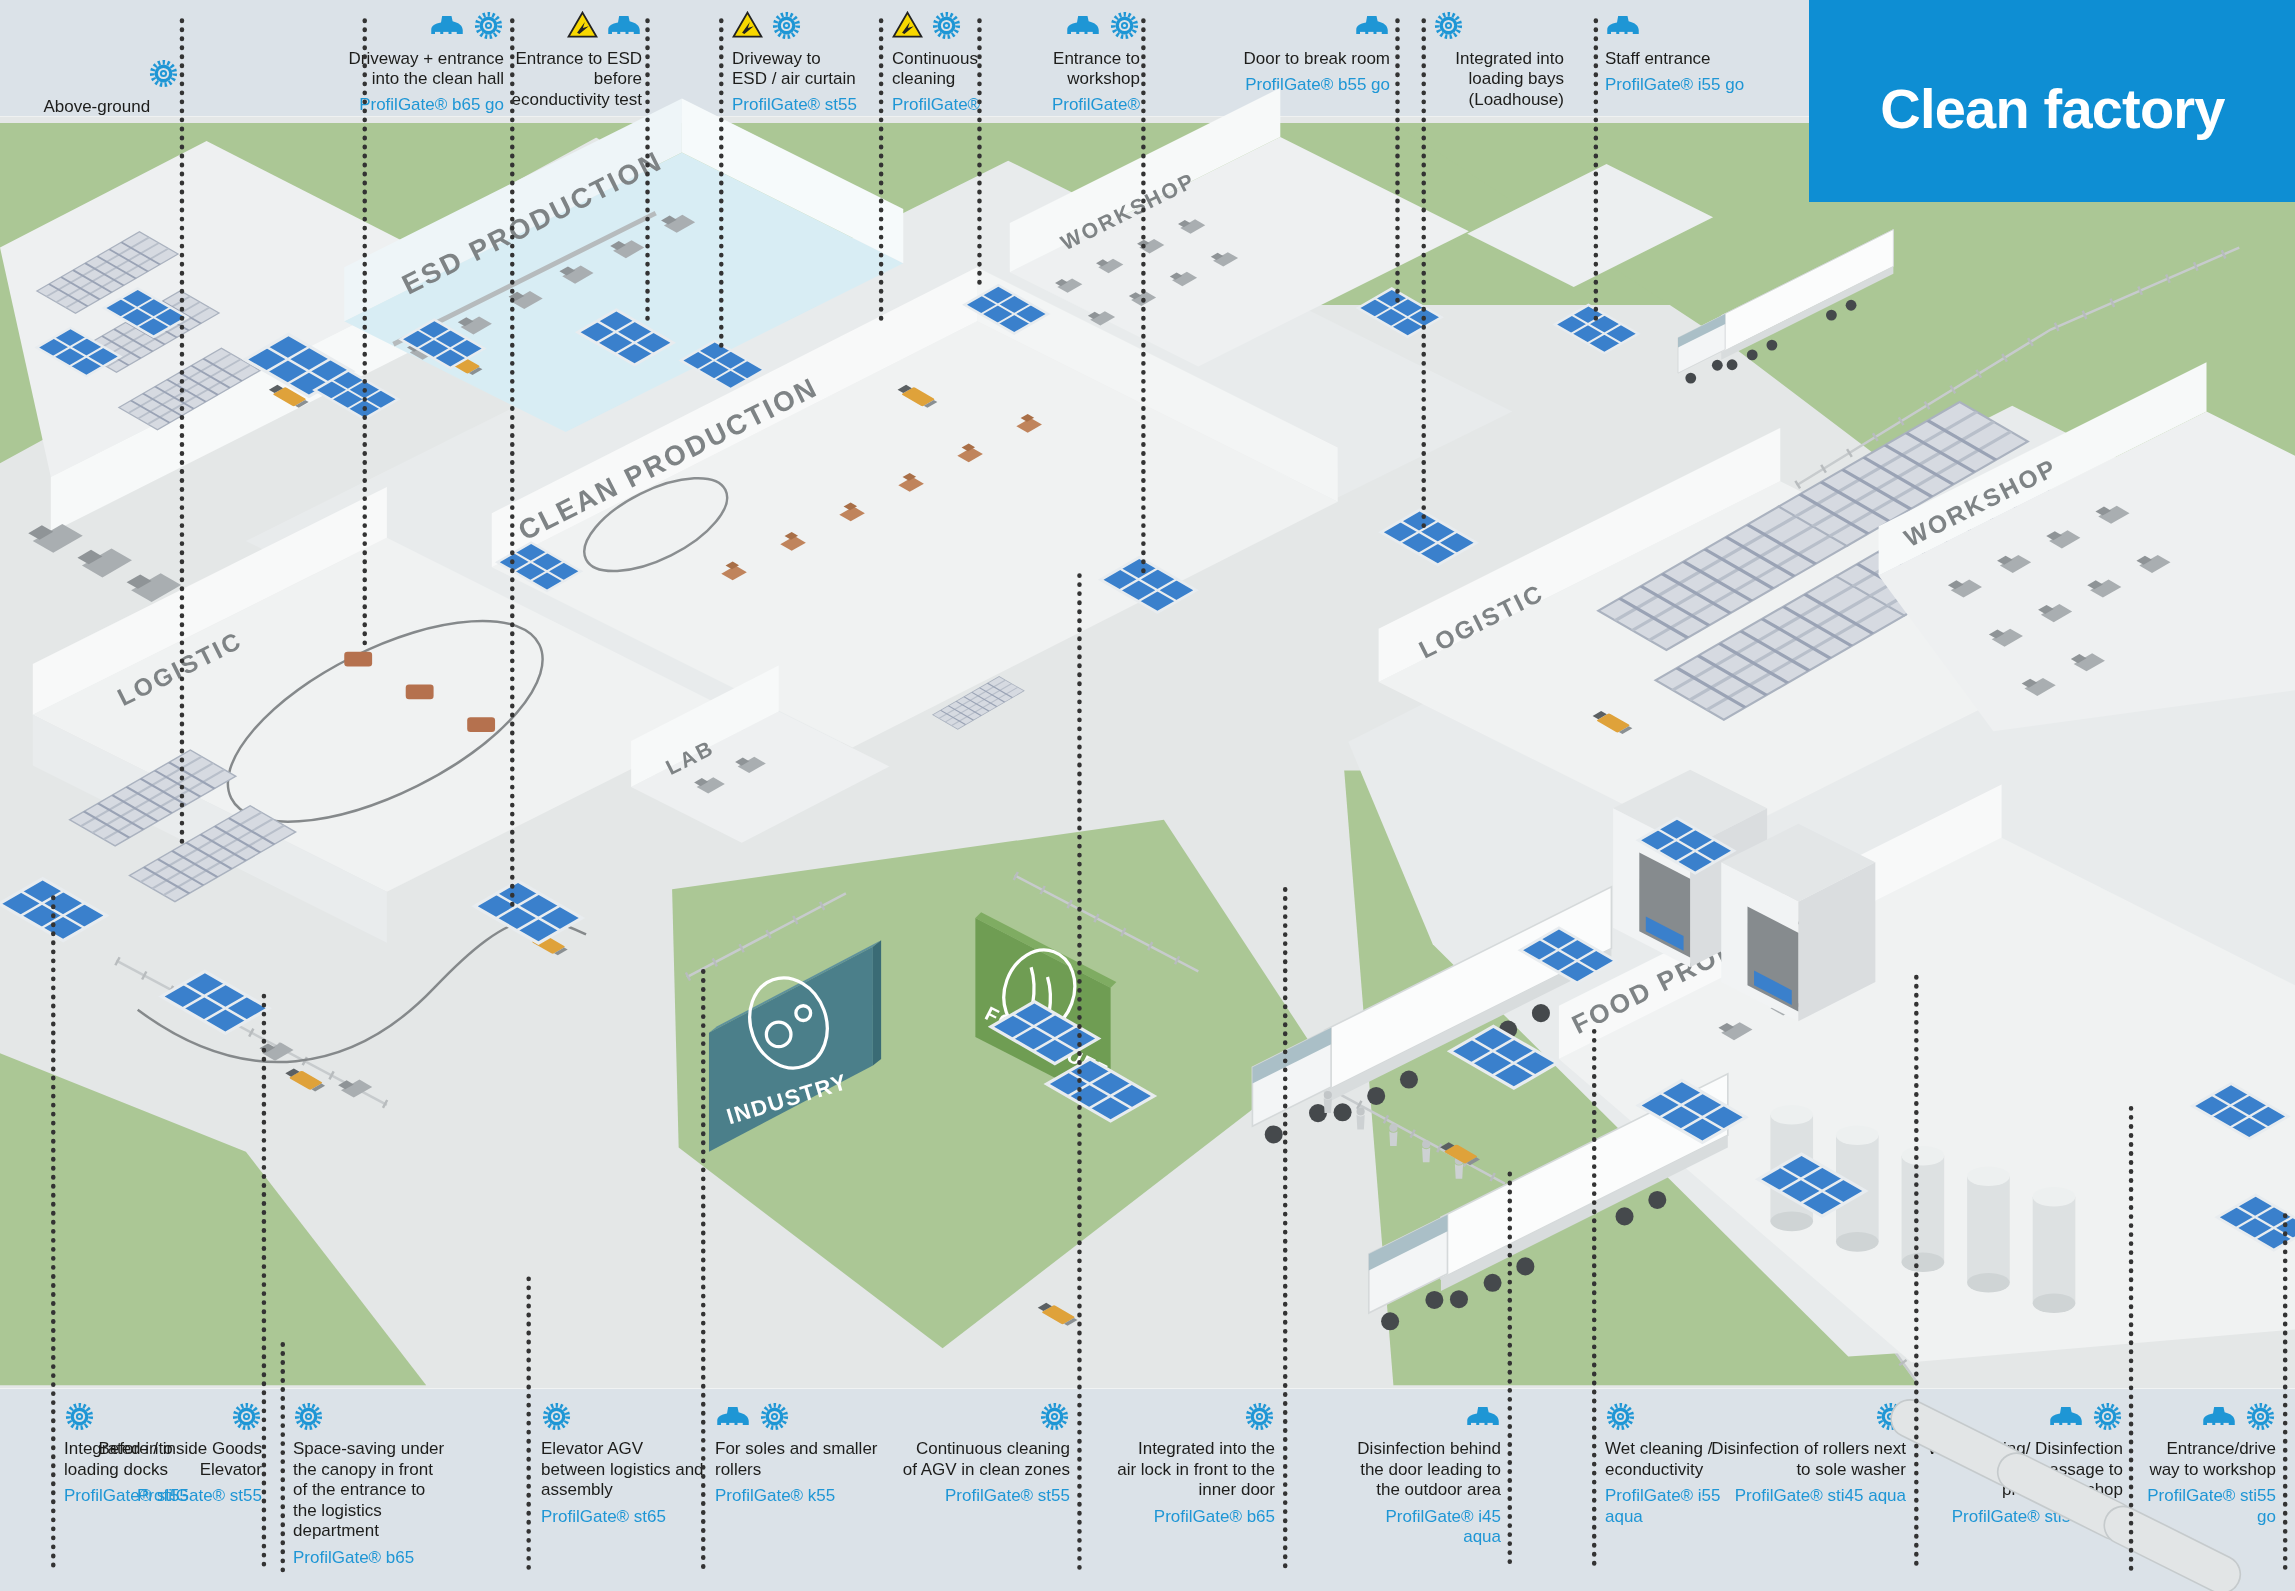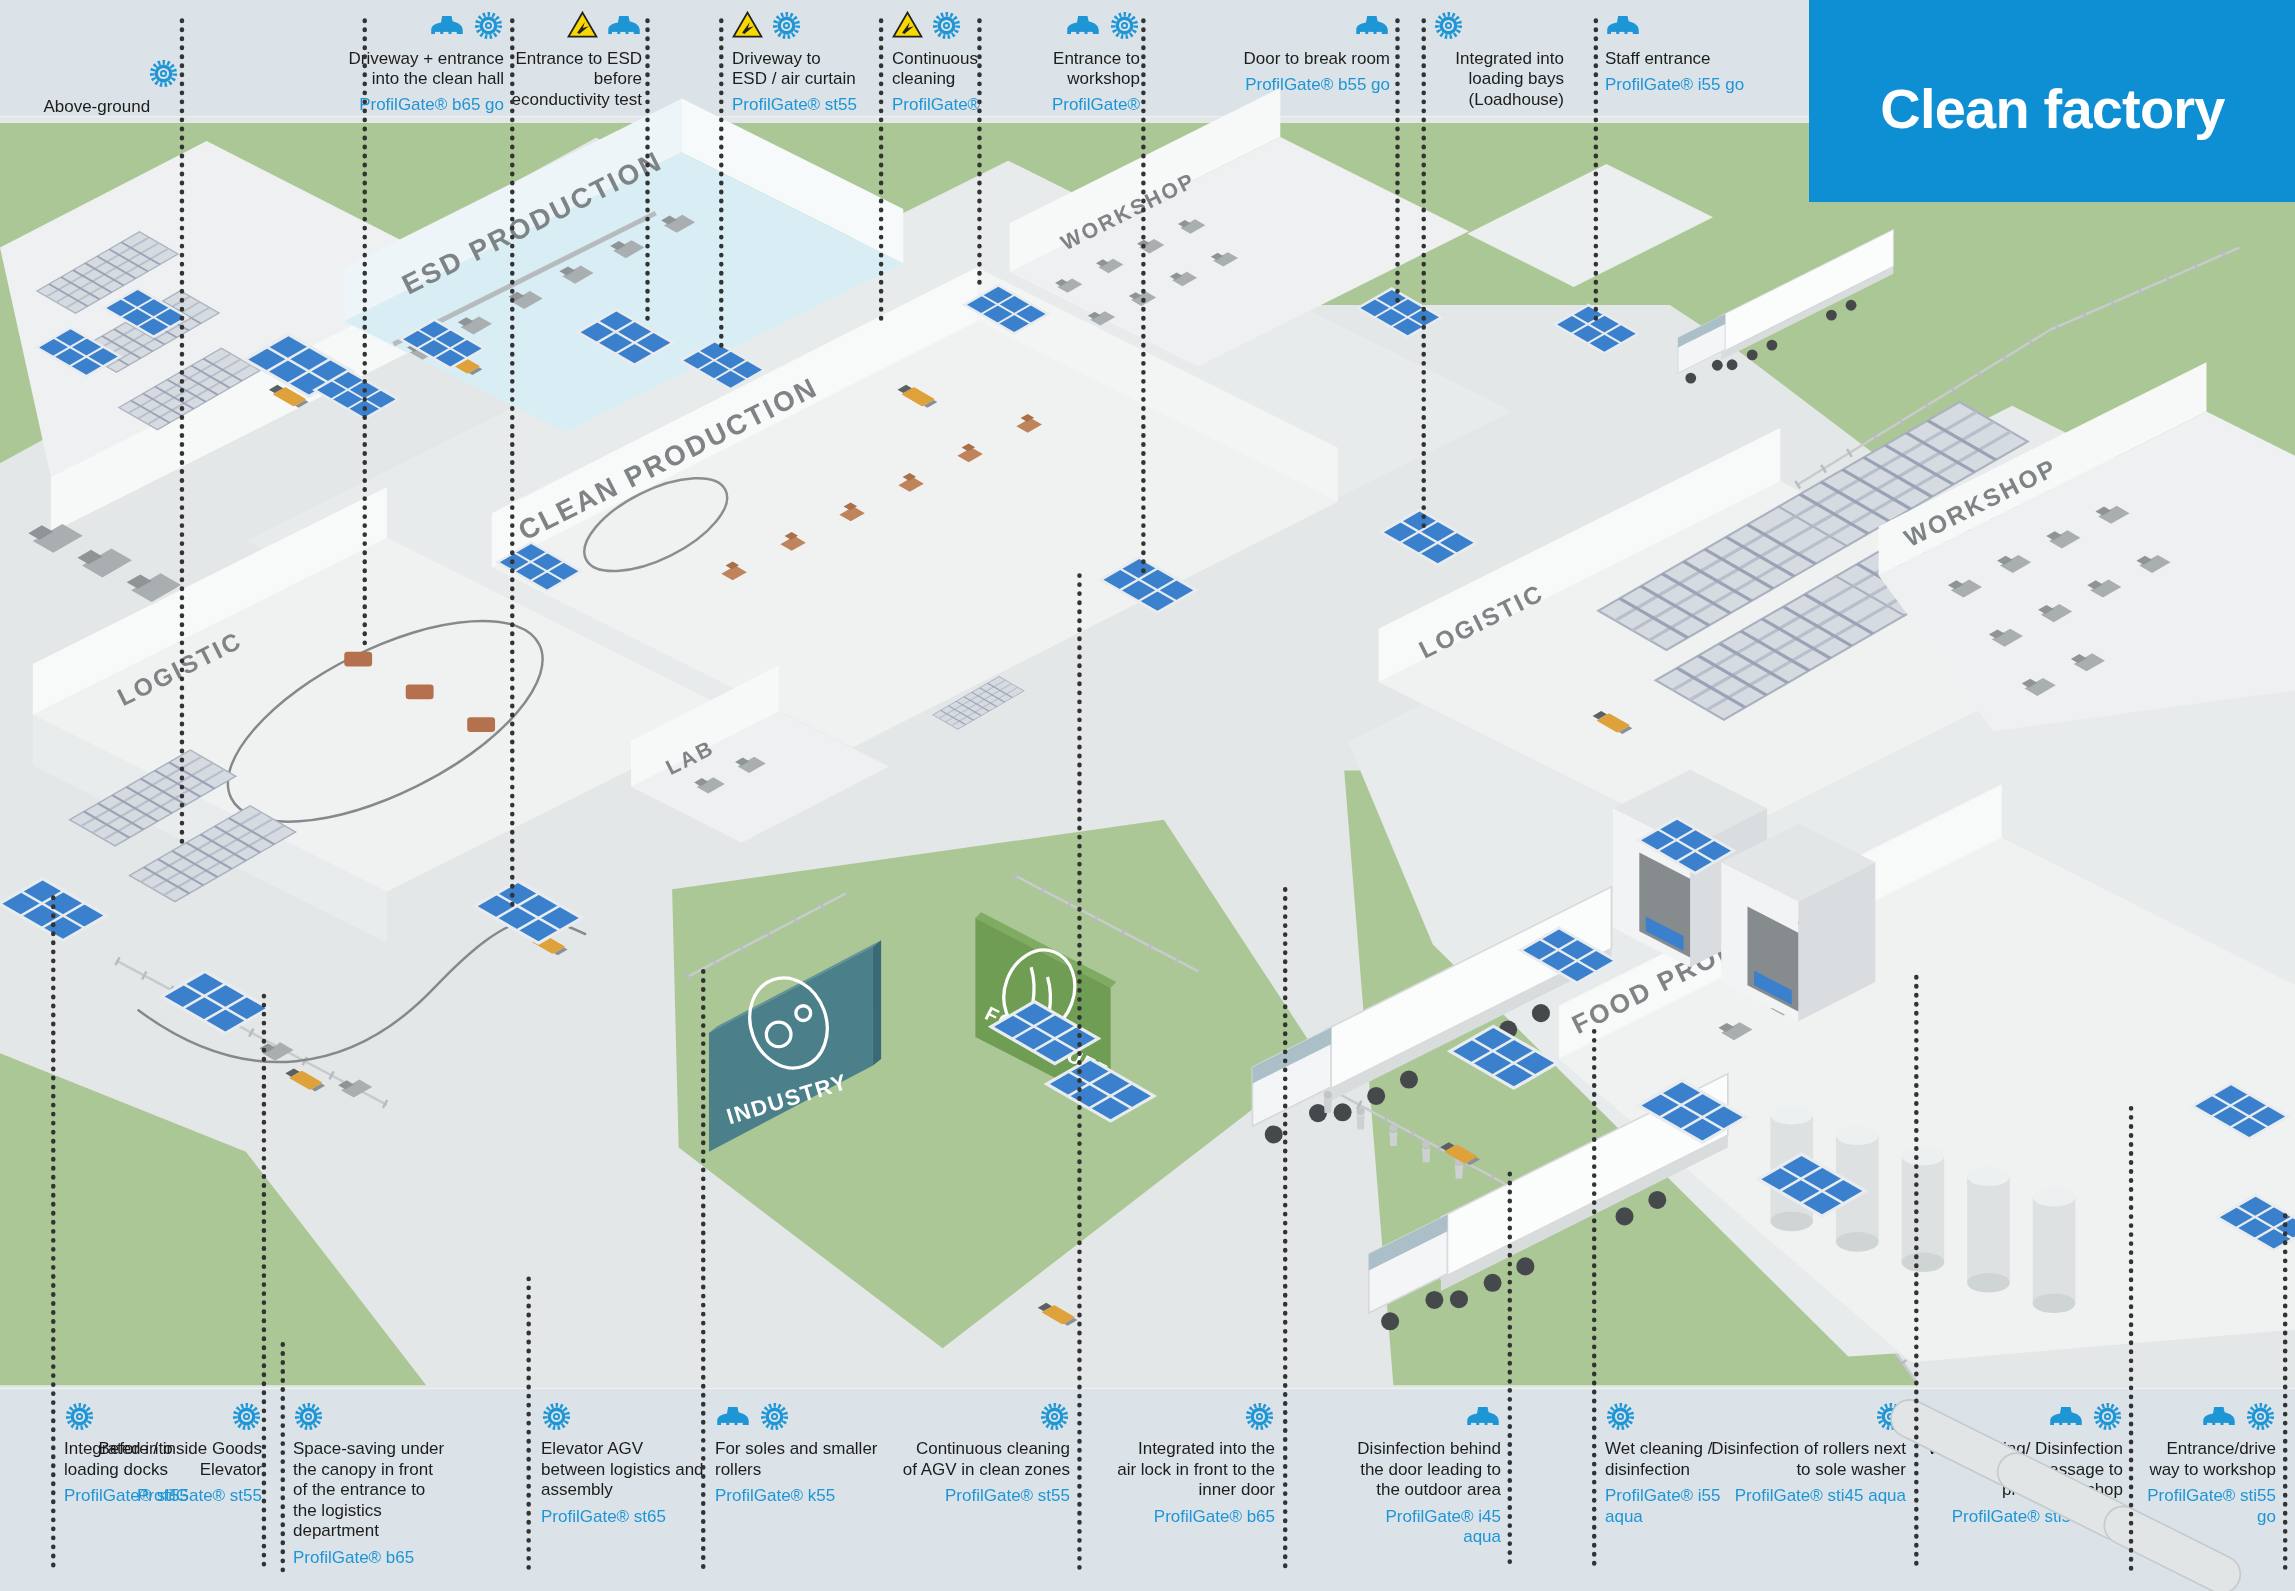--- a/index.html
+++ b/index.html
@@ -279,21 +279,21 @@
       <div class="anno" style="left: 1605px; width: 131px; text-align: left;">
         <div class="icons" style="justify-content: flex-start;">
           <span><svg width="31" height="31" viewBox="0 0 40 40">
               <circle cx="20" cy="20" r="14.5" fill="none" stroke="#1e96d5" stroke-width="6" stroke-dasharray="3 3.07"></circle>
               <circle cx="20" cy="20" r="11.5" fill="#1e96d5"></circle>
               <circle cx="20" cy="20" r="7.2" fill="#dbe2e8"></circle>
               <circle cx="20" cy="20" r="4.6" fill="#1e96d5"></circle>
               <circle cx="20" cy="20" r="2" fill="#dbe2e8"></circle>
             </svg></span>
         </div>
-        <div class="anno-label">Wet cleaning / disinfection</div>
+        <div class="anno-label">Wet cleaning / econductivity</div>
         <div class="anno-product">ProfilGate® i55 aqua</div>
       </div>
       <div class="anno" style="left: 1709px; width: 197px; text-align: right;">
         <div class="icons" style="justify-content: flex-end;">
           <span><svg width="31" height="31" viewBox="0 0 40 40">
               <circle cx="20" cy="20" r="14.5" fill="none" stroke="#1e96d5" stroke-width="6" stroke-dasharray="3 3.07"></circle>
               <circle cx="20" cy="20" r="11.5" fill="#1e96d5"></circle>
               <circle cx="20" cy="20" r="7.2" fill="#dbe2e8"></circle>
               <circle cx="20" cy="20" r="4.6" fill="#1e96d5"></circle>
               <circle cx="20" cy="20" r="2" fill="#dbe2e8"></circle>

